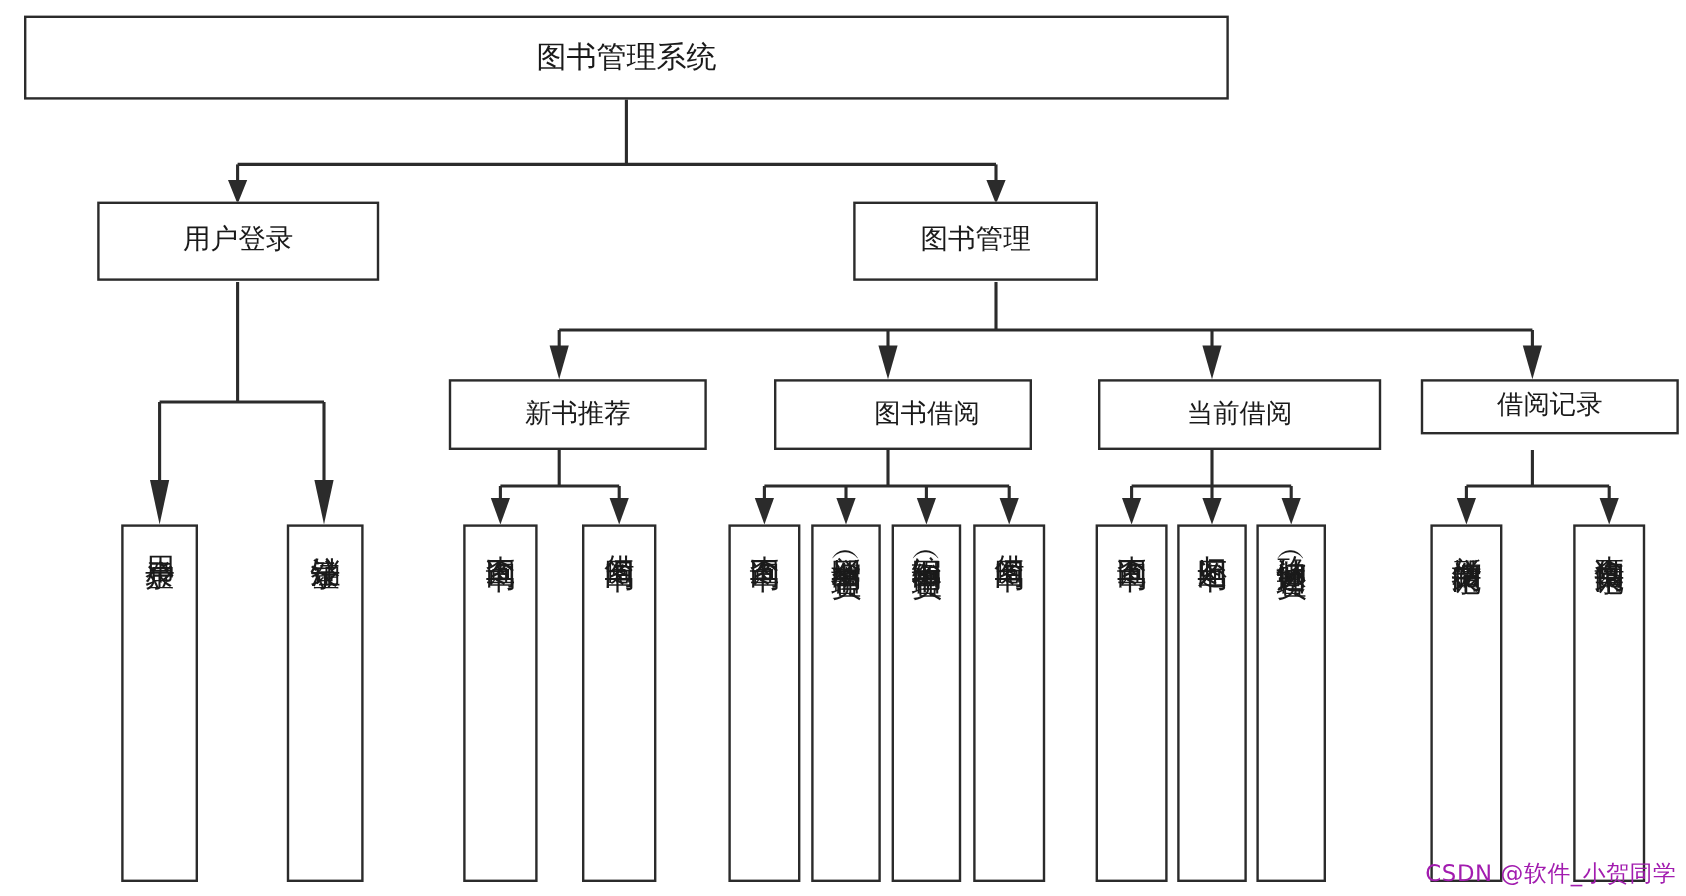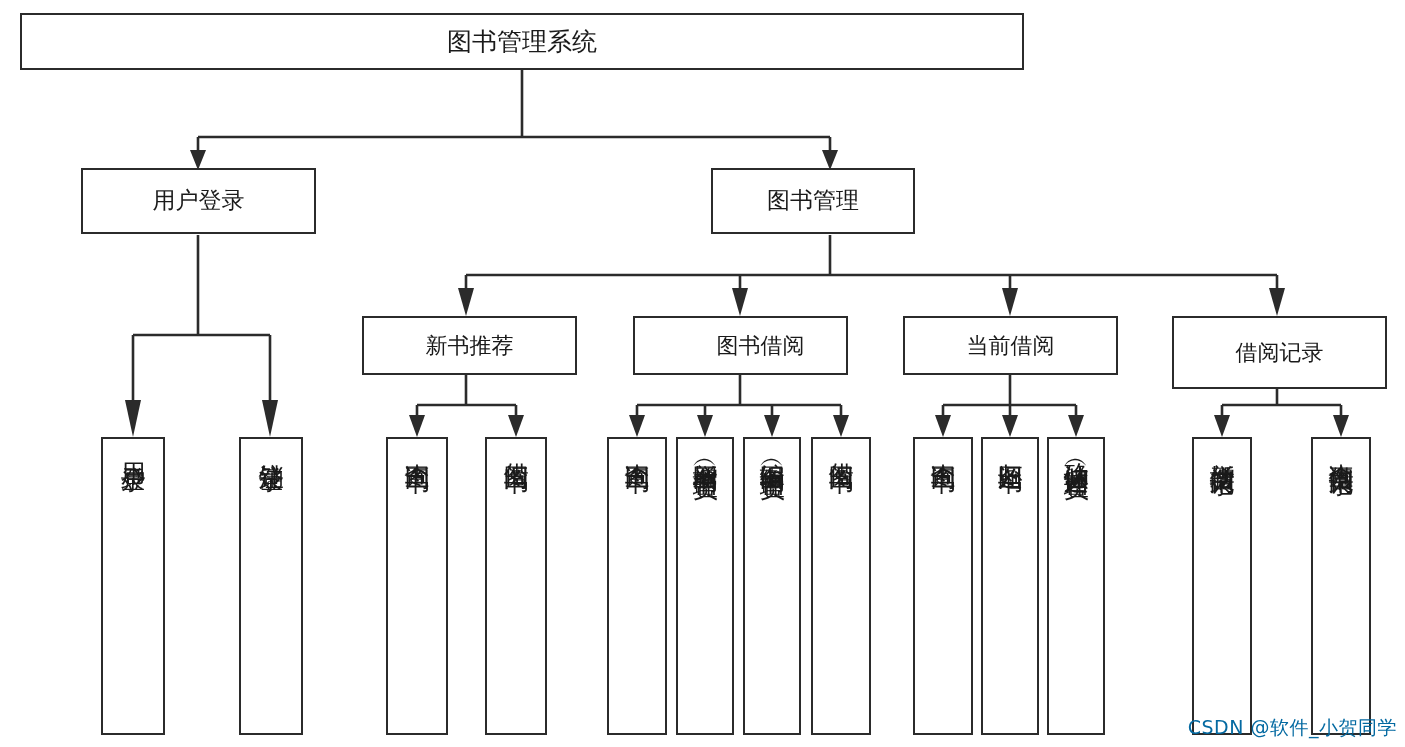--- a/index.html
+++ b/index.html
@@ -38,20 +38,21 @@
     line-height: 1.18;
   }
   .node.level0 {
     font-size: 25px;
   }
   .node.level1 {
     font-size: 23px;
   }
   .node.level2 {
     font-size: 22px;
+    margin-left: 12px;
   }
   .node.leaf {
     align-items: flex-start;
     justify-content: center;
     padding-top: 4px;
   }
   .vtext {
     writing-mode: vertical-rl;
     text-orientation: upright;
     letter-spacing: 2px;
@@ -62,21 +63,21 @@
   }
   .leaf-mid {
     align-items: center;
     padding-top: 0;
   }
   .watermark {
     position: absolute;
     right: 8px;
     bottom: 6px;
     font-size: 19px;
-    color: #0369a1;
+    color: #a21caf;
     letter-spacing: 0.5px;
     white-space: nowrap;
     font-family: "DejaVu Sans", "Liberation Sans", sans-serif;
   }
 </style>
 </head>
 <body>
 
 <div id="canvas">
 
@@ -152,41 +153,41 @@
 
       <polygon points="935,415 951,415 943,437"></polygon>
       <polygon points="1002,415 1018,415 1010,437"></polygon>
       <polygon points="1068,415 1084,415 1076,437"></polygon>
 
       <polygon points="1214,415 1230,415 1222,437"></polygon>
       <polygon points="1333,415 1349,415 1341,437"></polygon>
     </g>
   </svg>
 
-  <div class="node level0" style="left:20px; top:13px; width:1004px; height:57px;">
+  <div class="node level0" style="left:20px; top:13px; width:1004px; height:70px;">
     <span>图书管理系统</span>
   </div>
 
   <div class="node level1" style="left:81px; top:168px; width:235px; height:66px;">
     <span>用户登录</span>
   </div>
   <div class="node level1" style="left:711px; top:168px; width:204px; height:66px;">
     <span>图书管理</span>
   </div>
 
   <div class="node level2" style="left:362px; top:316px; width:215px; height:59px;">
     <span>新书推荐</span>
   </div>
   <div class="node level2" style="left:633px; top:316px; width:215px; height:59px;padding-left:40px;">
     <span>图书借阅</span>
   </div>
-  <div class="node level2" style="left:903px; top:316px; width:215px; height:59px;">
+  <div class="node level2" style="left:903px; top:316px; width:236px; height:59px;">
     <span>当前借阅</span>
   </div>
-  <div class="node level2" style="left:1172px; top:316px; width:215px; height:73px;">
+  <div class="node level2" style="left:1172px; top:316px; width:215px; height:46px;font-family:Liberation Mono, monospace;">
     <span>借阅记录</span>
   </div>
 
   <div class="node leaf leaf-mid" style="left:101px; top:437px; width:64px; height:298px;">
     <span class="vtext">用户登录</span>
   </div>
   <div class="node leaf leaf-mid" style="left:239px; top:437px; width:64px; height:298px;">
     <span class="vtext">注销登录</span>
   </div>
 

